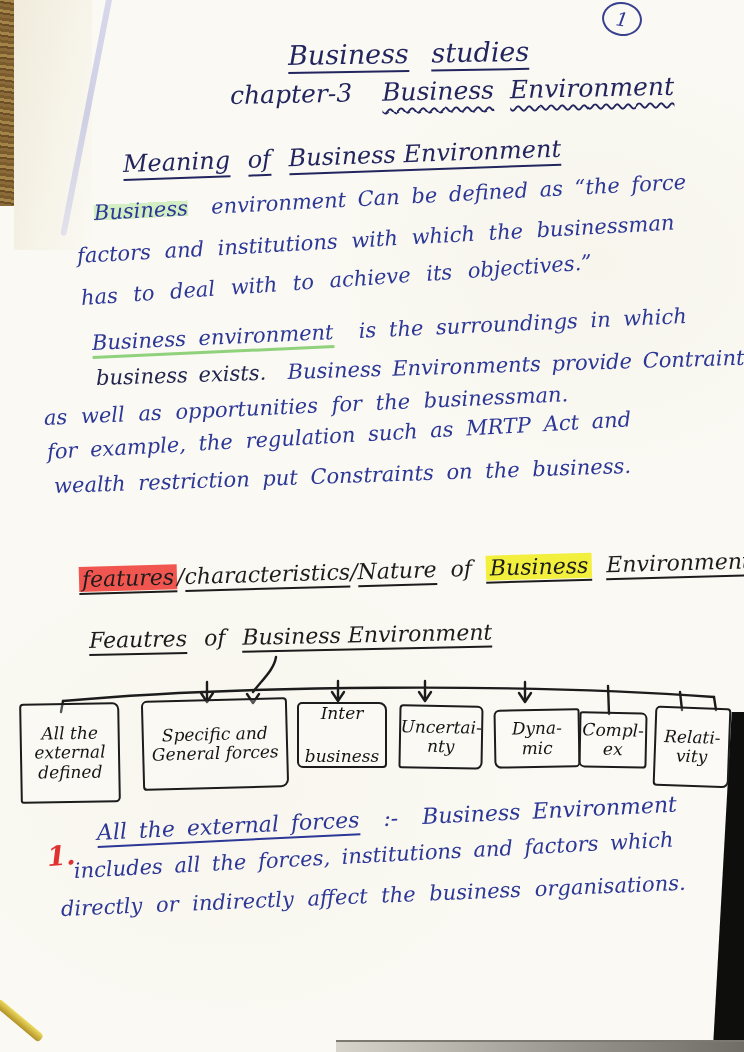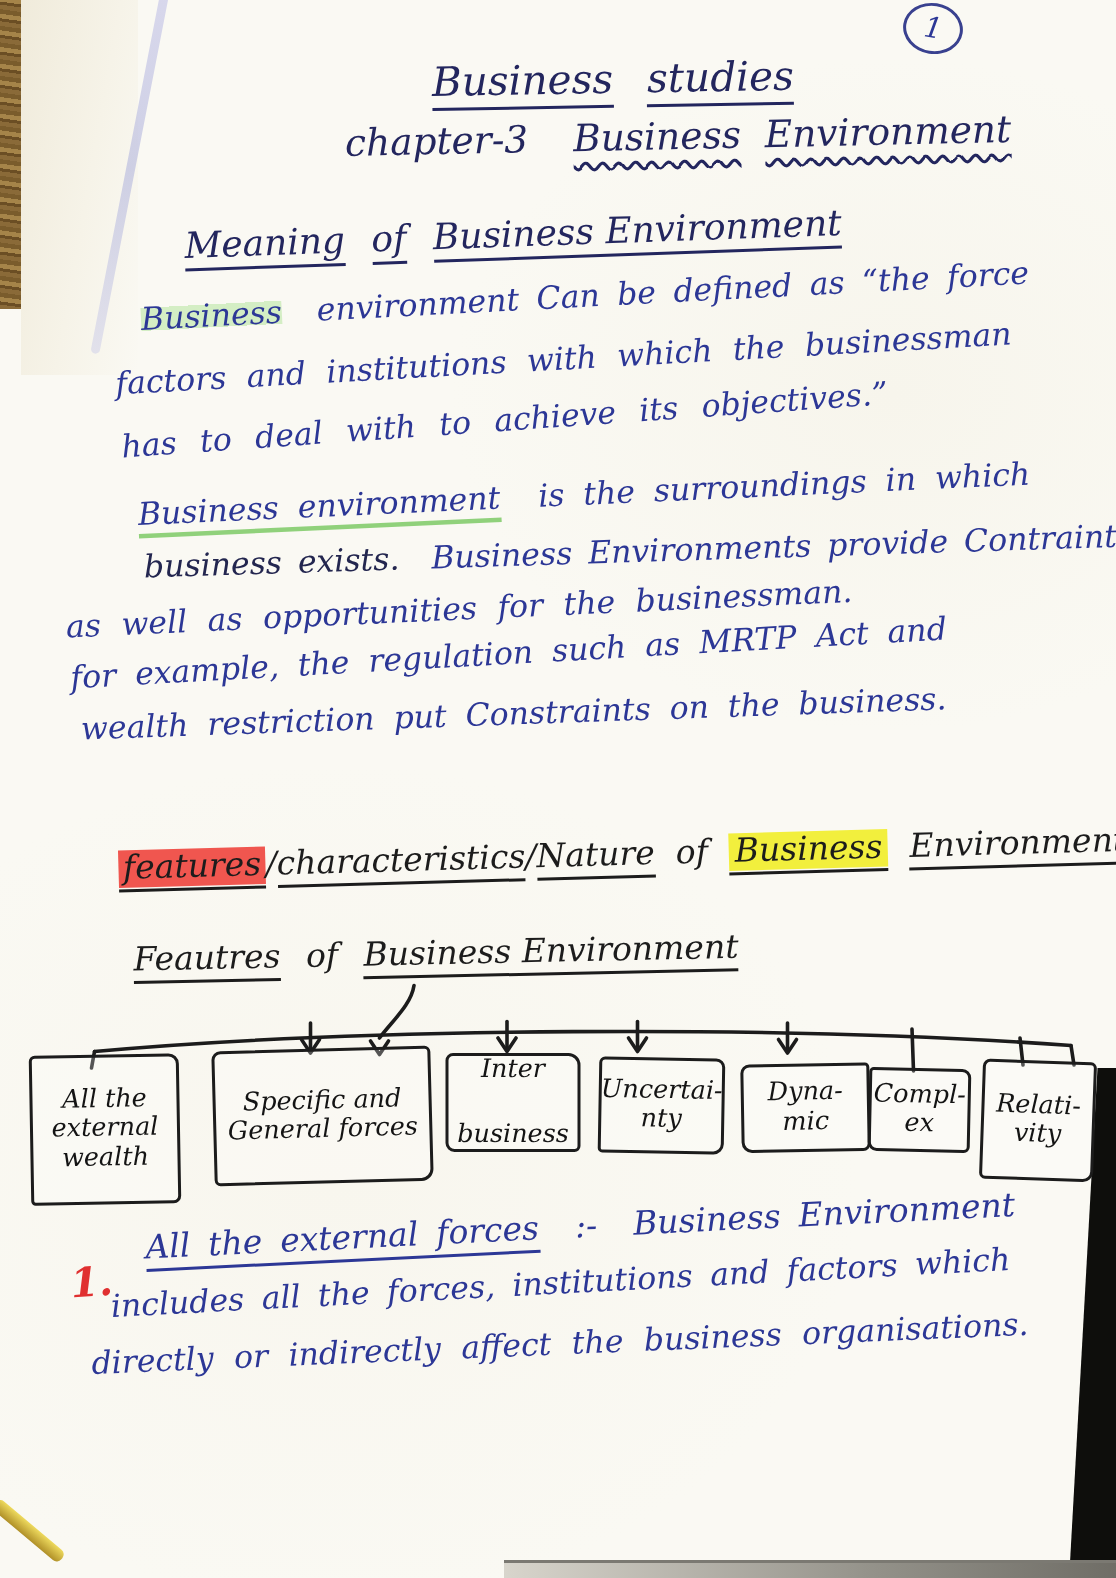--- a/index.html
+++ b/index.html
@@ -122,21 +122,21 @@
     <path d="M332 692 L338 701 L344 692"></path>
   <path d="M425 681 L425 699"></path>
     <path d="M419 692 L425 701 L431 692"></path>
   <path d="M525 682 L525 700"></path>
     <path d="M519 693 L525 702 L531 693"></path>
 </svg>
 
 <div class="fbox" style="left:20px;top:703px;width:96px;height:96px;transform:rotate(-1deg);border-radius:4px 7px 5px 3px;">
   <span>All the</span>
   <span>external</span>
-  <span>wealth</span>
+  <span>defined</span>
 </div>
 <div class="fbox" style="left:142px;top:699px;width:142px;height:86px;transform:rotate(-1.5deg);border-radius:6px 4px 8px 4px;">
   <span>Specific and</span>
   <span>General forces</span>
 </div>
 <div class="fbox" style="left:297px;top:702px;width:86px;height:62px;border-radius:5px 8px 4px 6px;gap:24px;">
   <span>Inter</span>
   <span>business</span>
 </div>
 <div class="fbox" style="left:399px;top:705px;width:80px;height:60px;transform:rotate(1deg);border-radius:4px 6px 7px 3px;">

